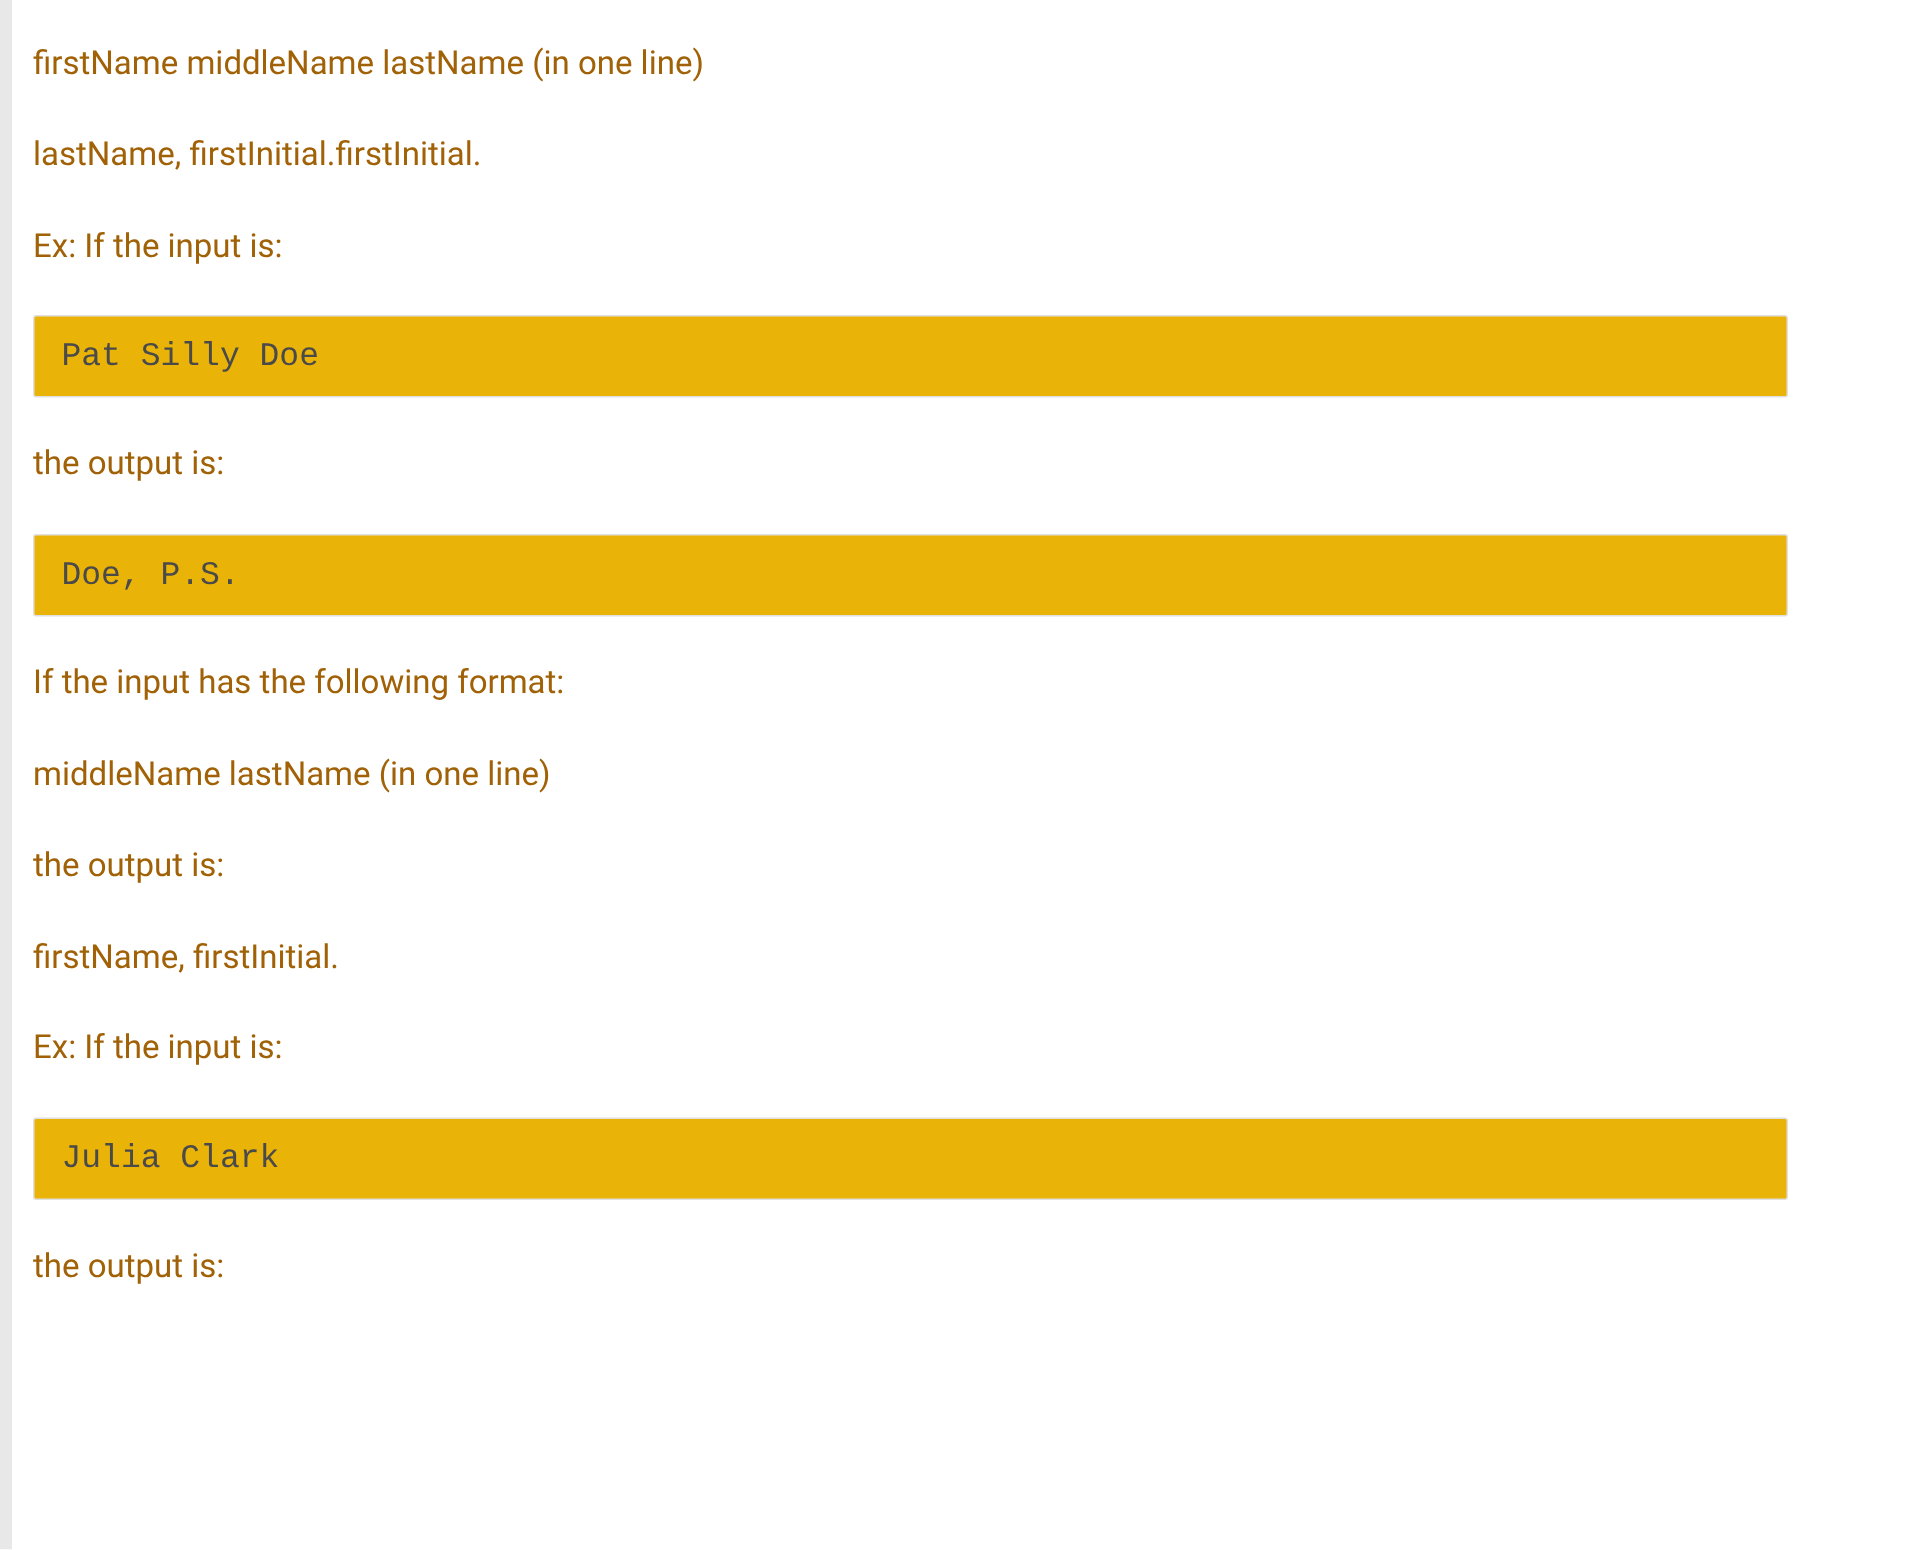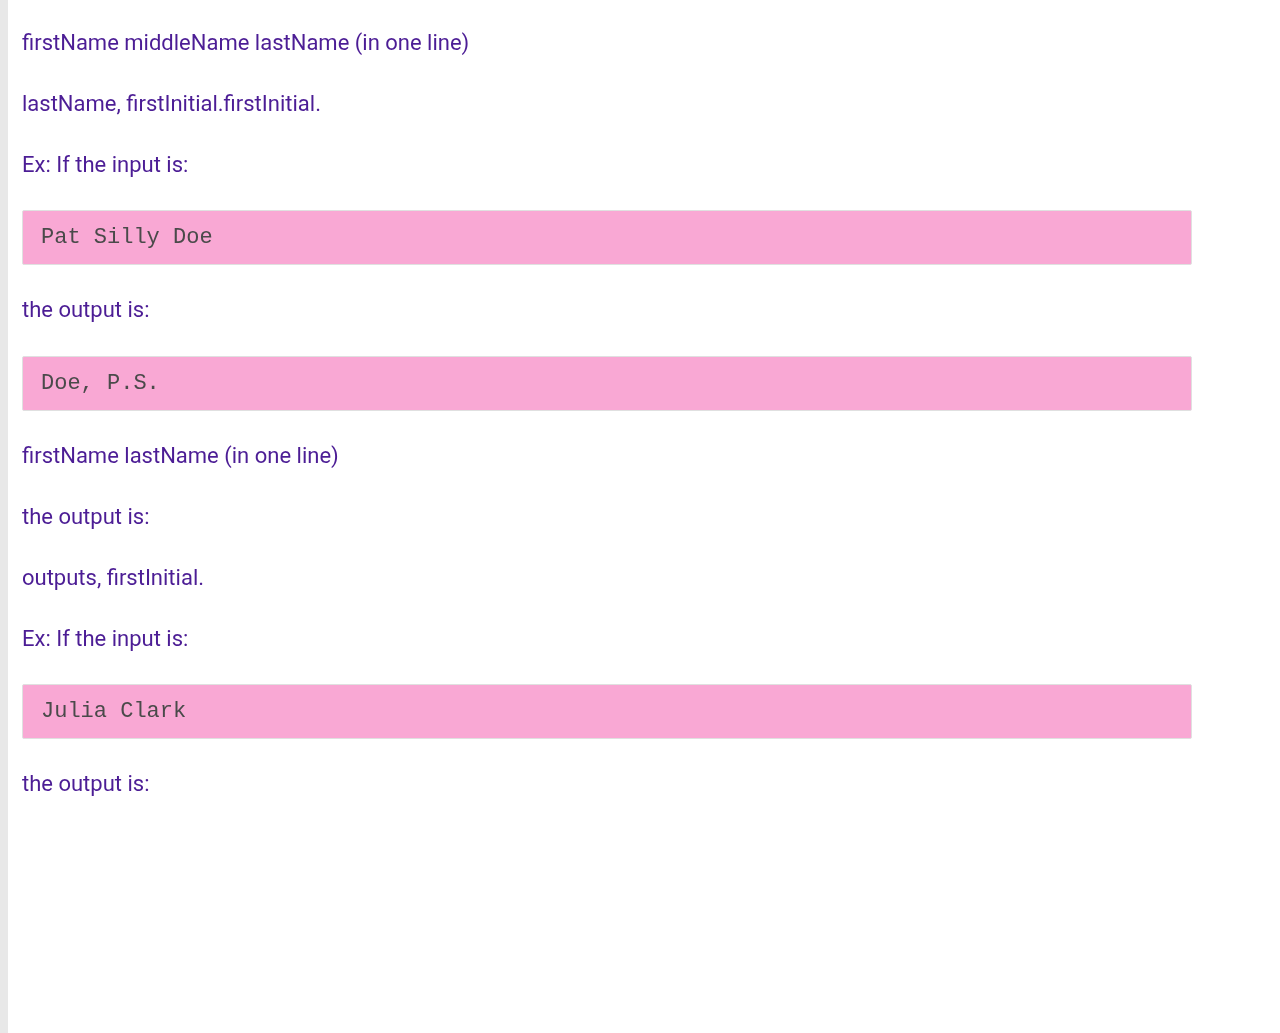--- a/index.html
+++ b/index.html
@@ -23,27 +23,27 @@
       height: 100%;
       background: #e8e8e8;
     }
     .content {
       padding-left: 22px;
       padding-right: 88px;
       padding-top: 28px;
     }
     .text-line {
       font-size: 22px;
-      color: #4c1d95;
+      color: #a16207;
       margin-bottom: 30px;
       font-weight: 400;
       line-height: 1.4;
     }
     .code-box {
-      background: #f9a8d4;
+      background: #eab308;
       border: 1px solid #e0e0e0;
       border-radius: 2px;
       padding: 14px 18px;
       font-family: "Courier New", Courier, monospace;
       font-size: 22px;
       color: #4a4a4a;
       margin-bottom: 30px;
       margin-top: 6px;
     }
   </style>
@@ -52,19 +52,20 @@
 
 <div class="left-border"></div>
 
 <div class="content">
   <p class="text-line">firstName middleName lastName (in one line)</p>
   <p class="text-line">lastName, firstInitial.firstInitial.</p>
   <p class="text-line">Ex: If the input is:</p>
   <div class="code-box">Pat Silly Doe</div>
   <p class="text-line">the output is:</p>
   <div class="code-box">Doe, P.S.</div>
-  <p class="text-line">firstName lastName (in one line)</p>
+  <p class="text-line">If the input has the following format:</p>
+  <p class="text-line">middleName lastName (in one line)</p>
   <p class="text-line">the output is:</p>
-  <p class="text-line">outputs, firstInitial.</p>
+  <p class="text-line">firstName, firstInitial.</p>
   <p class="text-line">Ex: If the input is:</p>
   <div class="code-box">Julia Clark</div>
   <p class="text-line">the output is:</p>
 </div>
 
 </body></html>

